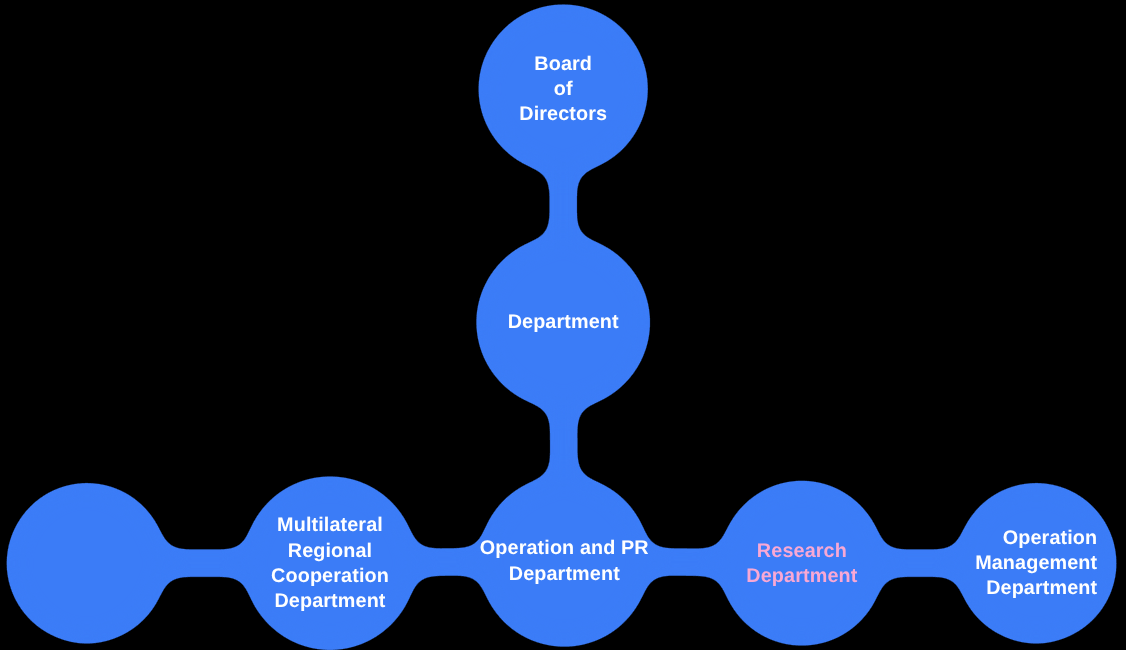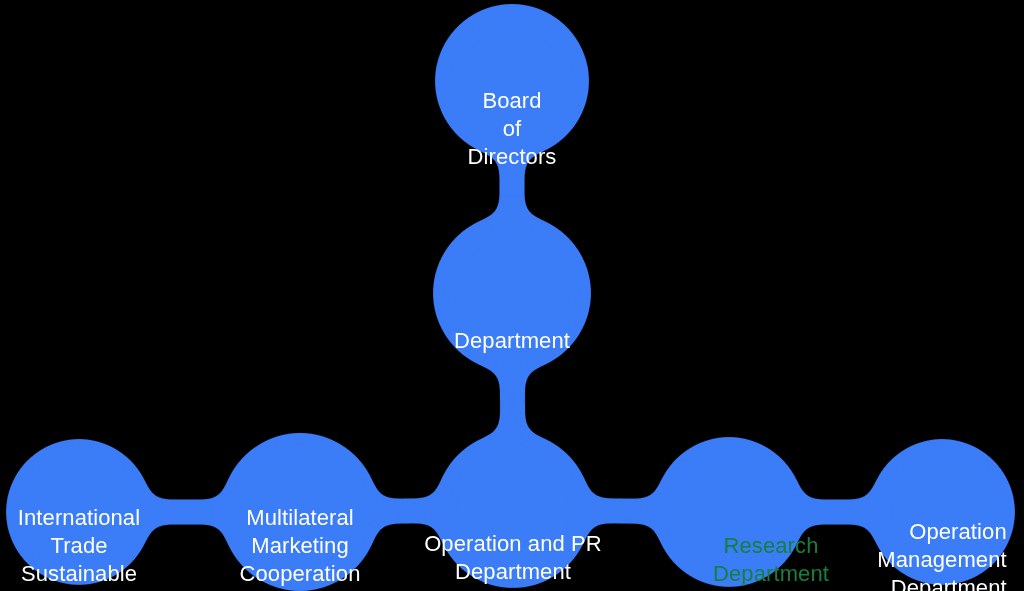--- a/index.html
+++ b/index.html
@@ -20,28 +20,27 @@
     left: 0;
     top: 0;
     width: 1024px;
     height: 591px;
     display: block;
   }
   .node-label {
     position: absolute;
     transform: translate(-50%, -50%);
     color: #ffffff;
-    font-weight: 400;
-    font-size: 22px;
+    font-weight: 700;
+    font-size: 18px;
     line-height: 1.28;
     text-align: center;
     white-space: pre-line;
     letter-spacing: 0.1px;
     pointer-events: none;
-    margin-top: 48px;
   }
 </style>
 </head>
 <body>
 
 <div id="stage" style="background: rgb(0, 0, 0);">
   <svg xmlns="http://www.w3.org/2000/svg" viewBox="0 0 1024 591">
     <defs>
       <filter id="goo" x="-20%" y="-20%" width="140%" height="140%" color-interpolation-filters="sRGB">
         <feGaussianBlur in="SourceGraphic" stdDeviation="10" result="blur"></feGaussianBlur>
@@ -62,28 +61,24 @@
         <circle cx="513" cy="510" r="77" fill="#3b7cf7"></circle>
         <circle cx="729" cy="512" r="74" fill="#3b7cf7"></circle>
         <circle cx="942" cy="512" r="72" fill="#3b7cf7"></circle>
       </g>
   </svg>
 
   <div class="node-label" style="left: 512px; top: 81px; color: rgb(255, 255, 255);">Board
 of
 Directors</div>
   <div class="node-label" style="left: 512px; top: 293px; color: rgb(255, 255, 255);">Department</div>
-  <div class="node-label" style="left: 79px; top: 512px; color: rgb(255, 255, 255);">International
-Trade
-Sustainable
-Development</div>
   <div class="node-label" style="left: 300px; top: 512px; color: rgb(255, 255, 255);">Multilateral
-Marketing
+Regional
 Cooperation
 Department</div>
   <div class="node-label" style="left: 513px; top: 510px; color: rgb(255, 255, 255);">Operation and PR
 Department</div>
-  <div class="node-label" style="left: 771px; top: 512px; color: #15803d; text-align: center;">Research
+  <div class="node-label" style="left: 729px; top: 512px; color: #f9a8d4; text-align: center;">Research
 Department</div>
   <div class="node-label" style="left: 942px; top: 512px; color: rgb(255, 255, 255); text-align: right;">Operation
 Management
 Department</div>
 </div>
 
 </body></html>

